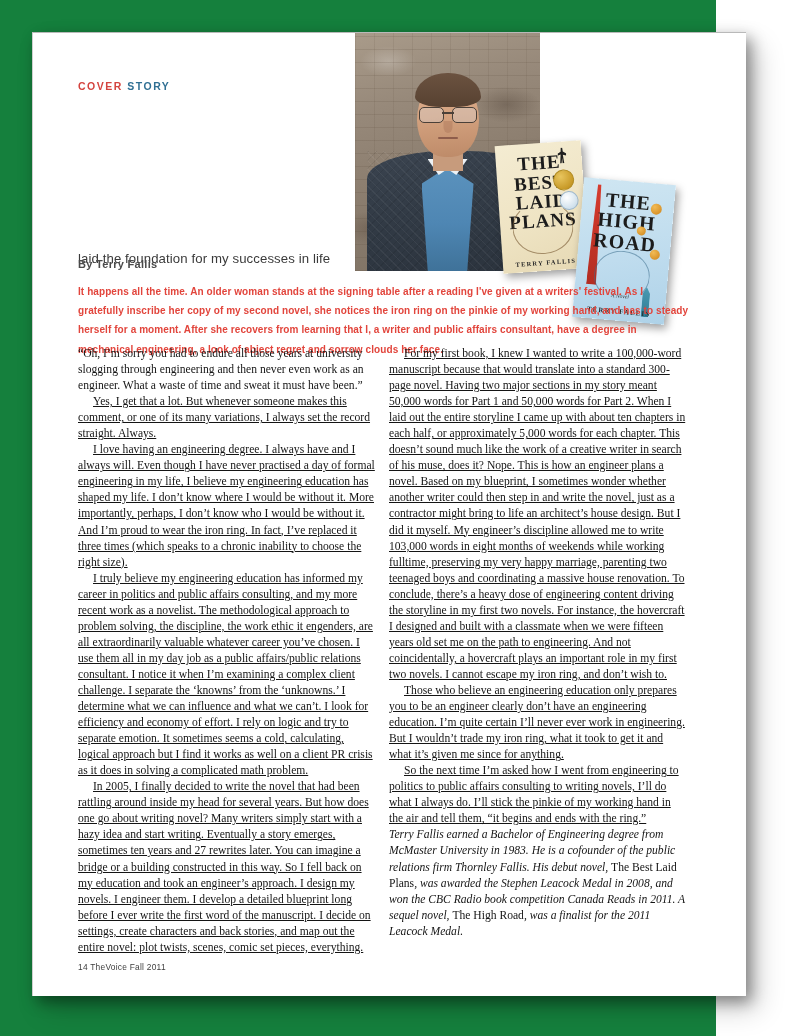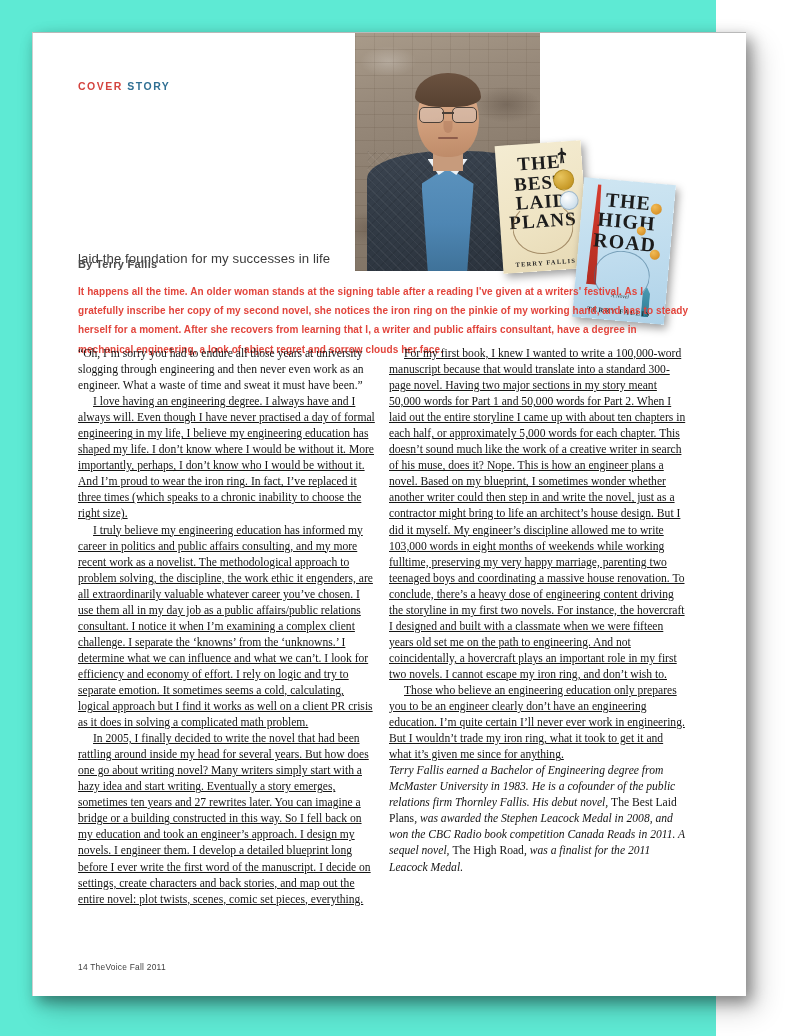--- a/index.html
+++ b/index.html
@@ -11,21 +11,21 @@
     width: 785px;
     height: 1036px;
     overflow: hidden;
     font-family: "Liberation Serif", serif;
   }
 
   .stage {
     position: relative;
     width: 716px;
     height: 1036px;
-    background: #5eead4;
+    background: #15803d;
   }
 
   
   .page {
     position: absolute;
     left: 32px;
     top: 32px;
     width: 713px;
     height: 963px;
     background: #ffffff;
@@ -389,27 +389,29 @@
       <div class="tower"></div>
       <div class="kind">A Novel</div>
       <div class="author">TERRY FALLIS</div>
     </div>
 
     <div class="deck">It happens all the time. An older woman stands at the signing table after a reading I've given at a writers' festival. As I gratefully inscribe her copy of my second novel, she notices the iron ring on the pinkie of my working hand, and has to steady herself for a moment. After she recovers from learning that I, a writer and public affairs consultant, have a degree in mechanical engineering, a look of abject regret and sorrow clouds her face.</div>
 
     <div class="cols">
       <div class="col">
         <p>“Oh, I’m sorry you had to endure all those years at university slogging through engineering and then never even work as an engineer. What a waste of time and sweat it must have been.”</p>
+        <p class="ind">Yes, I get that a lot. But whenever someone makes this comment, or one of its many variations, I always set the record straight. Always.</p>
         <p class="ind">I love having an engineering degree. I always have and I always will. Even though I have never practised a day of formal engineering in my life, I believe my engineering education has shaped my life. I don’t know where I would be without it. More importantly, perhaps, I don’t know who I would be without it. And I’m proud to wear the iron ring. In fact, I’ve replaced it three times (which speaks to a chronic inability to choose the right size).</p>
         <p class="ind">I truly believe my engineering education has informed my career in politics and public affairs consulting, and my more recent work as a novelist. The methodological approach to problem solving, the discipline, the work ethic it engenders, are all extraordinarily valuable whatever career you’ve chosen. I use them all in my day job as a public affairs/public relations consultant. I notice it when I’m examining a complex client challenge. I separate the ‘knowns’ from the ‘unknowns.’ I determine what we can influence and what we can’t. I look for efficiency and economy of effort. I rely on logic and try to separate emotion. It sometimes seems a cold, calculating, logical approach but I find it works as well on a client PR crisis as it does in solving a complicated math problem.</p>
         <p class="ind">In 2005, I finally decided to write the novel that had been rattling around inside my head for several years. But how does one go about writing novel? Many writers simply start with a hazy idea and start writing. Eventually a story emerges, sometimes ten years and 27 rewrites later. You can imagine a bridge or a building constructed in this way. So I fell back on my education and took an engineer’s approach. I design my novels. I engineer them. I develop a detailed blueprint long before I ever write the first word of the manuscript. I decide on settings, create characters and back stories, and map out the entire novel: plot twists, scenes, comic set pieces, everything.</p>
       </div>
       <div class="col">
         <p class="ind">For my first book, I knew I wanted to write a 100,000-word manuscript because that would translate into a standard 300-page novel. Having two major sections in my story meant 50,000 words for Part 1 and 50,000 words for Part 2. When I laid out the entire storyline I came up with about ten chapters in each half, or approximately 5,000 words for each chapter. This doesn’t sound much like the work of a creative writer in search of his muse, does it? Nope. This is how an engineer plans a novel. Based on my blueprint, I sometimes wonder whether another writer could then step in and write the novel, just as a contractor might bring to life an architect’s house design. But I did it myself. My engineer’s discipline allowed me to write 103,000 words in eight months of weekends while working fulltime, preserving my very happy marriage, parenting two teenaged boys and coordinating a massive house renovation. To conclude, there’s a heavy dose of engineering content driving the storyline in my first two novels. For instance, the hovercraft I designed and built with a classmate when we were fifteen years old set me on the path to engineering. And not coincidentally, a hovercraft plays an important role in my first two novels. I cannot escape my iron ring, and don’t wish to.</p>
         <p class="ind">Those who believe an engineering education only prepares you to be an engineer clearly don’t have an engineering education. I’m quite certain I’ll never ever work in engineering. But I wouldn’t trade my iron ring, what it took to get it and what it’s given me since for anything.</p>
+        <p class="ind">So the next time I’m asked how I went from engineering to politics to public affairs consulting to writing novels, I’ll do what I always do. I’ll stick the pinkie of my working hand in the air and tell them, “it begins and ends with the ring.”</p>
         <p class="bio"><span>Terry Fallis earned a Bachelor of Engineering degree from McMaster University in 1983. He is a cofounder of the public relations firm Thornley Fallis. His debut novel, </span><span class="roman">The Best Laid Plans</span><span>, was awarded the Stephen Leacock Medal in 2008, and won the CBC Radio book competition Canada Reads in 2011. A sequel novel, </span><span class="roman">The High Road</span><span>, was a finalist for the 2011 Leacock Medal.</span></p>
       </div>
     </div>
 
     <div class="folio">14 TheVoice Fall 2011</div>
 
   </div>
 </div>
 
 </body></html>

